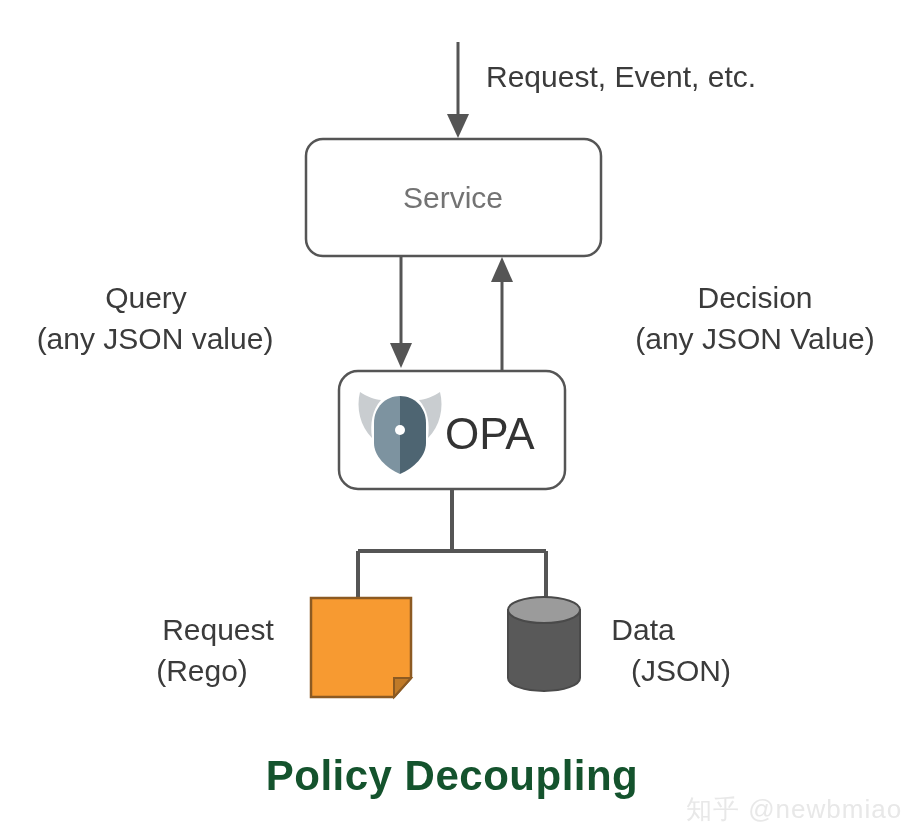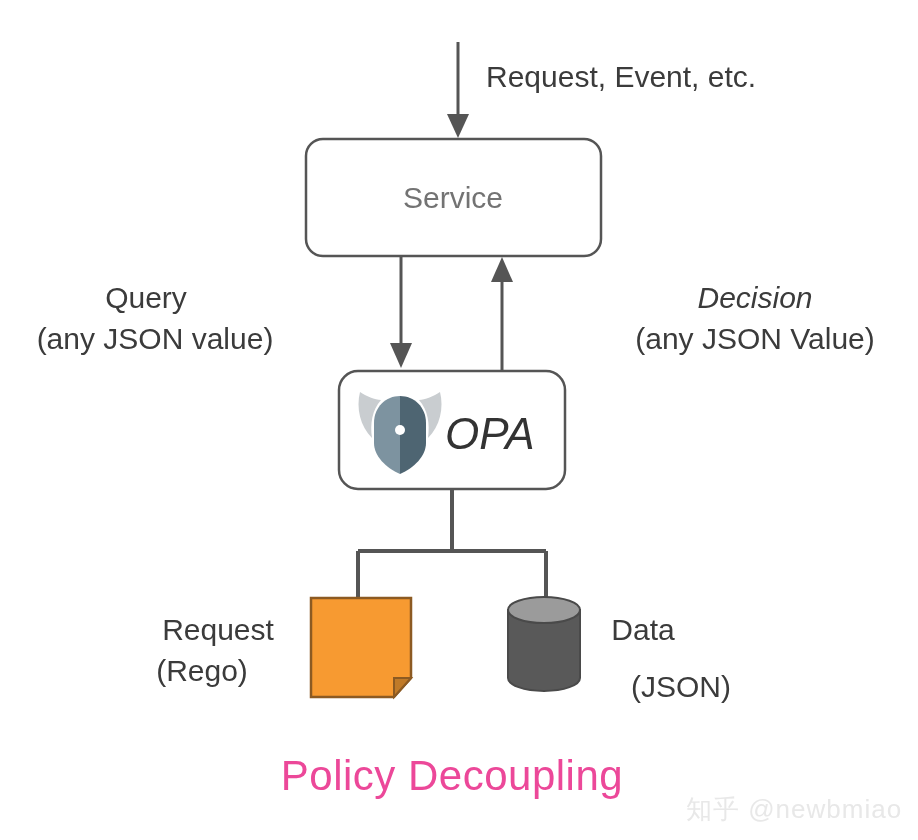--- a/index.html
+++ b/index.html
@@ -42,45 +42,44 @@
     font-size: 30px;
     color: #737373;
     white-space: nowrap;
     transform: translate(-50%, -50%);
   }
 
   
   .caption {
     position: absolute;
     font-size: 42px;
-    color: #ec4899;
+    color: #14532d;
     letter-spacing: 0.5px;
     white-space: nowrap;
     transform: translateX(-50%);
-    font-weight: 400;
+    font-weight: 700;
   }
 
   
   .watermark {
     position: absolute;
     font-size: 26px;
     color: #e8e8e8;
     white-space: nowrap;
     letter-spacing: 1px;
   }
 
   
   .opa-word {
     position: absolute;
     font-size: 44px;
     color: #333333;
     white-space: nowrap;
     transform: translateY(-50%);
     letter-spacing: 0px;
-    font-style: italic;
   }
 </style>
 </head>
 <body>
 
 <div id="canvas">
 
   <svg class="svg-layer" viewBox="0 0 918 840">
     <defs>
       <marker id="arrowdown" viewBox="0 0 12 12" refX="6" refY="10" markerWidth="7" markerHeight="7" orient="auto-start-reverse">
@@ -138,28 +137,28 @@
     </g>
   </svg>
 
   <div class="txt label-30" style="left:486px; top:62px;">Request, Event, etc.</div>
 
   <div class="node-text" style="left:453px; top:198px;">Service</div>
 
   <div class="txt label-30 center-x" style="left:146px; top:283px;">Query</div>
   <div class="txt label-30 center-x" style="left:155px; top:324px;">(any JSON value)</div>
 
-  <div class="txt label-30 center-x" style="left:755px; top:283px;font-style:italic;">Decision</div>
+  <div class="txt label-30 center-x" style="left:755px; top:283px;">Decision</div>
   <div class="txt label-30 center-x" style="left:755px; top:324px;">(any JSON Value)</div>
 
   <div class="opa-word" style="left:445px; top:434px;">OPA</div>
 
   <div class="txt label-30 center-x" style="left:218px; top:615px;">Request</div>
   <div class="txt label-30 center-x" style="left:202px; top:656px;">(Rego)</div>
 
   <div class="txt label-30 center-x" style="left:643px; top:615px;">Data</div>
-  <div class="txt label-30 center-x" style="left:681px; top:656px;margin-top:16px;">(JSON)</div>
+  <div class="txt label-30 center-x" style="left:681px; top:656px;">(JSON)</div>
 
   <div class="caption" style="left:452px; top:752px;">Policy Decoupling</div>
 
   <div class="watermark" style="left:686px; top:792px;">知乎 @newbmiao</div>
 
 </div>
 
 </body></html>

